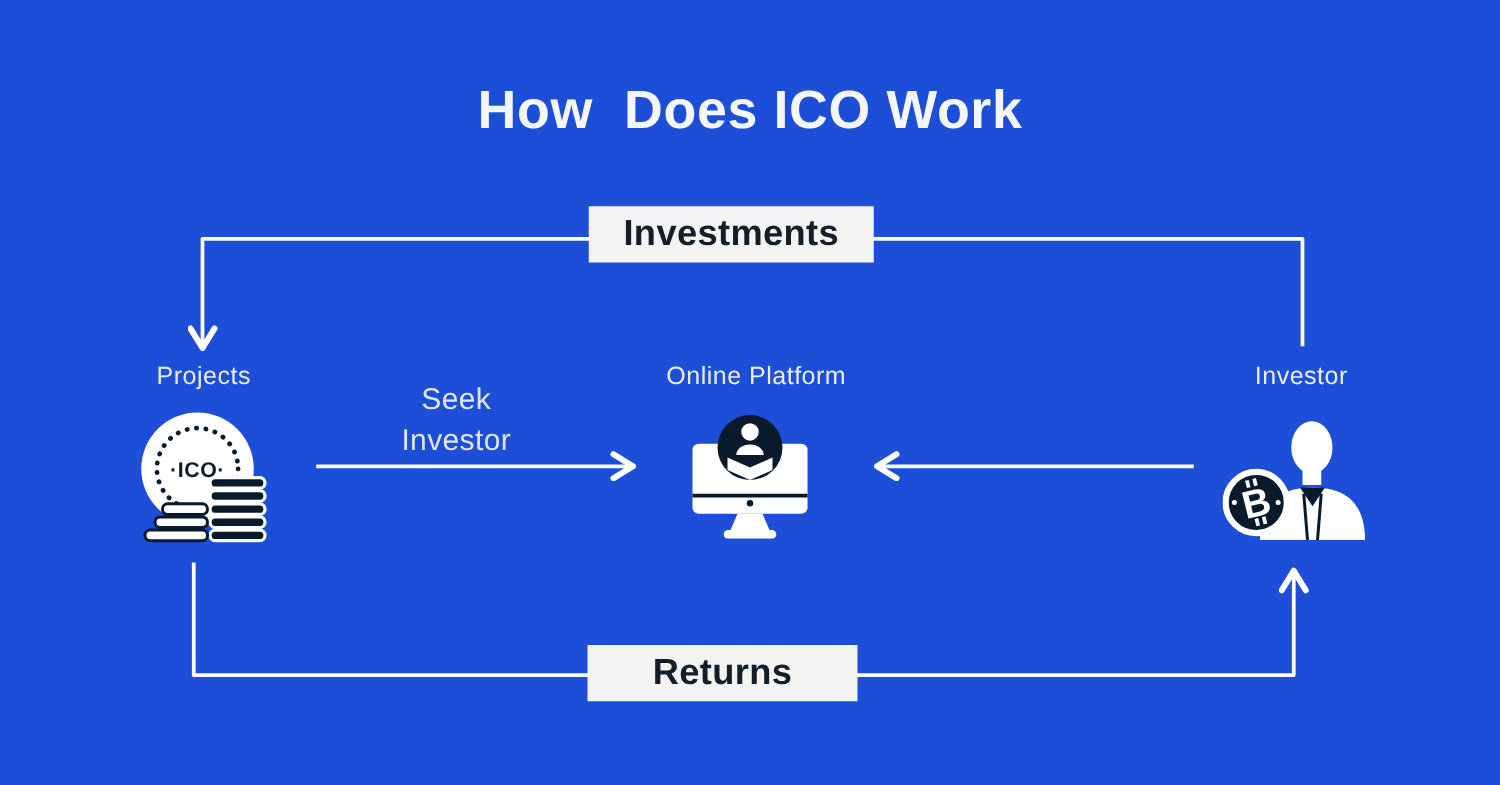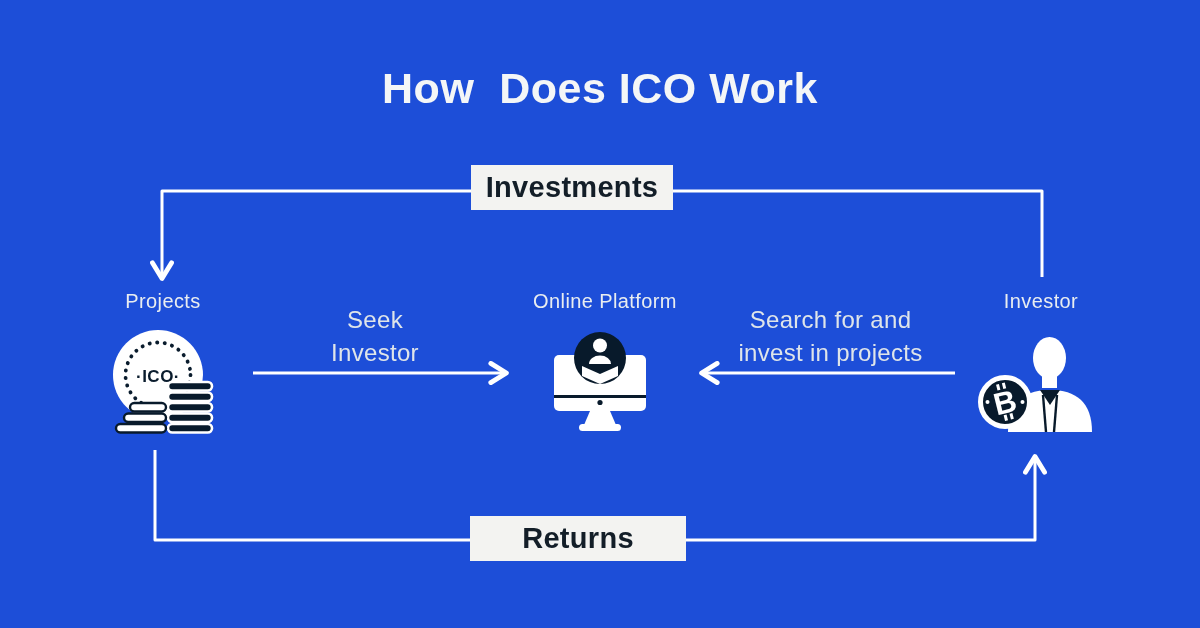--- a/index.html
+++ b/index.html
@@ -24,38 +24,38 @@
   .connectors{
     position:absolute;left:0;top:0;z-index:1;
   }
   .labelbox{
     position:absolute;z-index:2;
     background:#F3F3F1;
     color:#131E28;
     display:flex;align-items:center;justify-content:center;
     font-size:29px;font-weight:700;letter-spacing:.3px;
   }
-  .labelbox.investments{left:471px;top:165px;width:202px;height:45px;}
+  .labelbox.investments{left:471px;top:165px;width:228px;height:45px;}
   .labelbox.returns{left:470px;top:516px;width:216px;height:45px;}
   .node-label{
     position:absolute;z-index:2;
     color:#E9EDF0;
     font-size:20px;font-weight:400;
     text-align:center;letter-spacing:.4px;
   }
   .node-label.projects{left:63px;top:290px;width:200px;}
   .node-label.platform{left:480px;top:290px;width:250px;}
   .node-label.investor{left:941px;top:290px;width:200px;}
   .edge-label{
     position:absolute;z-index:2;
     color:#DFE5E9;
     font-size:24px;font-weight:400;
     text-align:center;line-height:33px;letter-spacing:.3px;
   }
-  .edge-label.seek{left:250px;top:303px;width:250px;}
+  .edge-label.seek{left:240px;top:303px;width:250px;}
   .edge-label.search{left:703px;top:303px;width:255px;}
   .icon{position:absolute;z-index:2;}
   .icon.ico-coin{left:110px;top:328px;}
   .icon.monitor{left:552px;top:331px;}
   .icon.investor-person{left:978px;top:336px;}
 </style>
 </head>
 <body>
 
 <div class="canvas">
@@ -81,24 +81,20 @@
     <span>Returns</span>
   </div>
 
   <div class="node-label projects">Projects</div>
   <div class="node-label investor">Investor</div>
   <div class="node-label platform">Online Platform</div>
 
   <div class="edge-label seek">
     <div>Seek</div>
     <div>Investor</div>
-  </div>
-  <div class="edge-label search">
-    <div>Search for and</div>
-    <div>invest in projects</div>
   </div>
 
   <svg class="icon ico-coin" width="106" height="112" viewBox="0 0 106 112">
     <circle cx="48" cy="47" r="45" fill="#FFFFFF"></circle>
     <circle cx="48" cy="47" r="32.5" fill="none" stroke="#0A1C2D" stroke-width="3.8" stroke-dasharray="0.2 7.4" stroke-linecap="round"></circle>
     <text x="48" y="53.5" text-anchor="middle" font-family="Liberation Sans, sans-serif" font-size="17" font-weight="bold" letter-spacing="0.5" fill="#0A1C2D">·ICO·</text>
     <g>
       <rect x="58" y="54" width="44" height="8.5" rx="4.2" fill="#081A2B" stroke="#FFFFFF" stroke-width="2.6"></rect>
       <rect x="58" y="64.5" width="44" height="8.5" rx="4.2" fill="#081A2B" stroke="#FFFFFF" stroke-width="2.6"></rect>
       <rect x="58" y="75" width="44" height="8.5" rx="4.2" fill="#081A2B" stroke="#FFFFFF" stroke-width="2.6"></rect>

